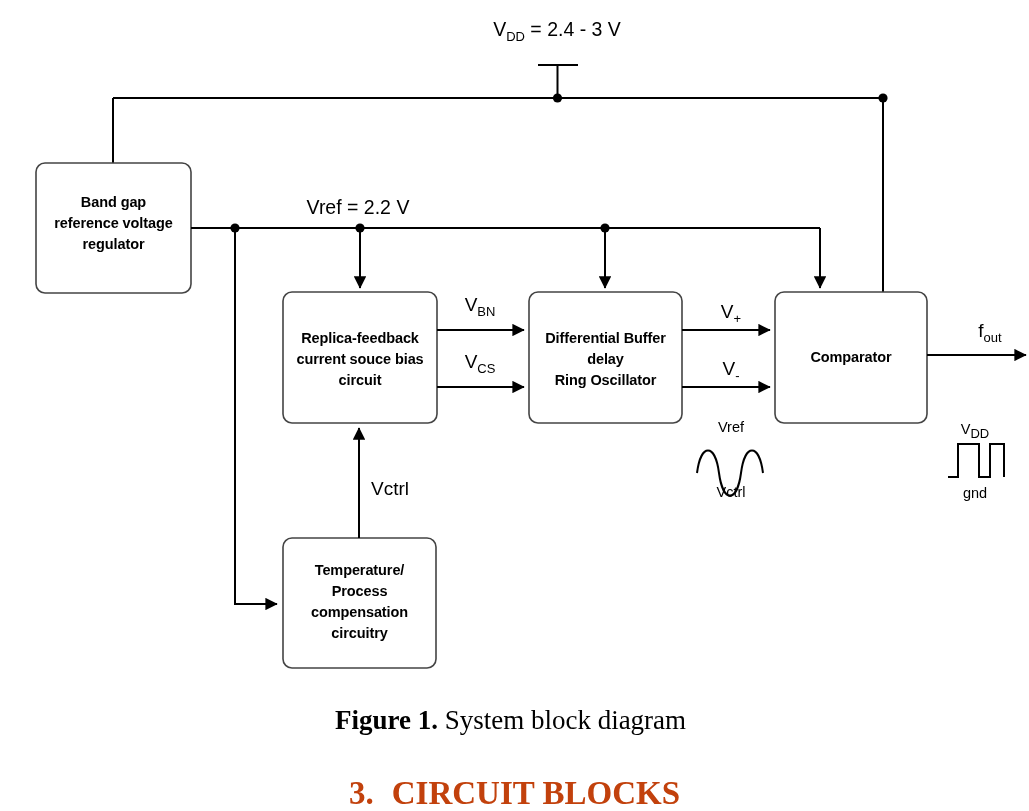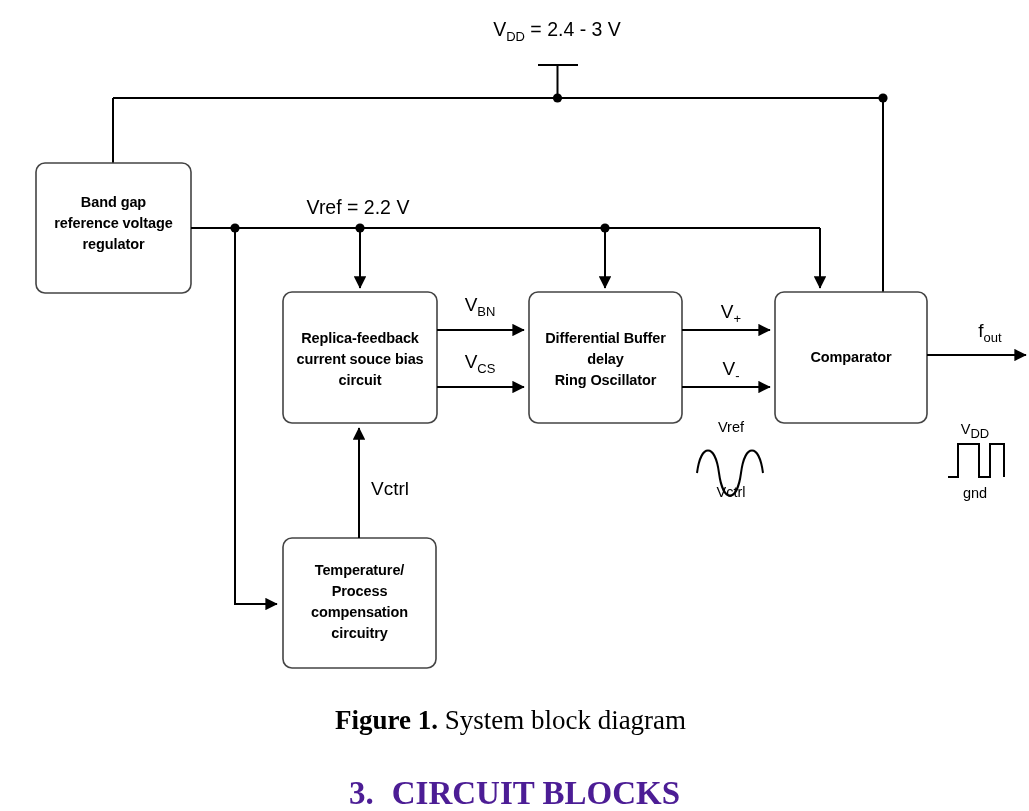--- a/index.html
+++ b/index.html
@@ -94,21 +94,21 @@
   }
   .section-head {
     position: absolute;
     left: 0;
     top: 775px;
     width: 1029px;
     text-align: center;
     font-family: "Liberation Serif", serif;
     font-size: 33px;
     font-weight: bold;
-    color: #4c1d95;
+    color: #c2410c;
     white-space: nowrap;
     overflow: hidden;
   }
   .section-head .sec-num {
     margin-right: 18px;
   }
 </style>
 </head>
 <body>
 

